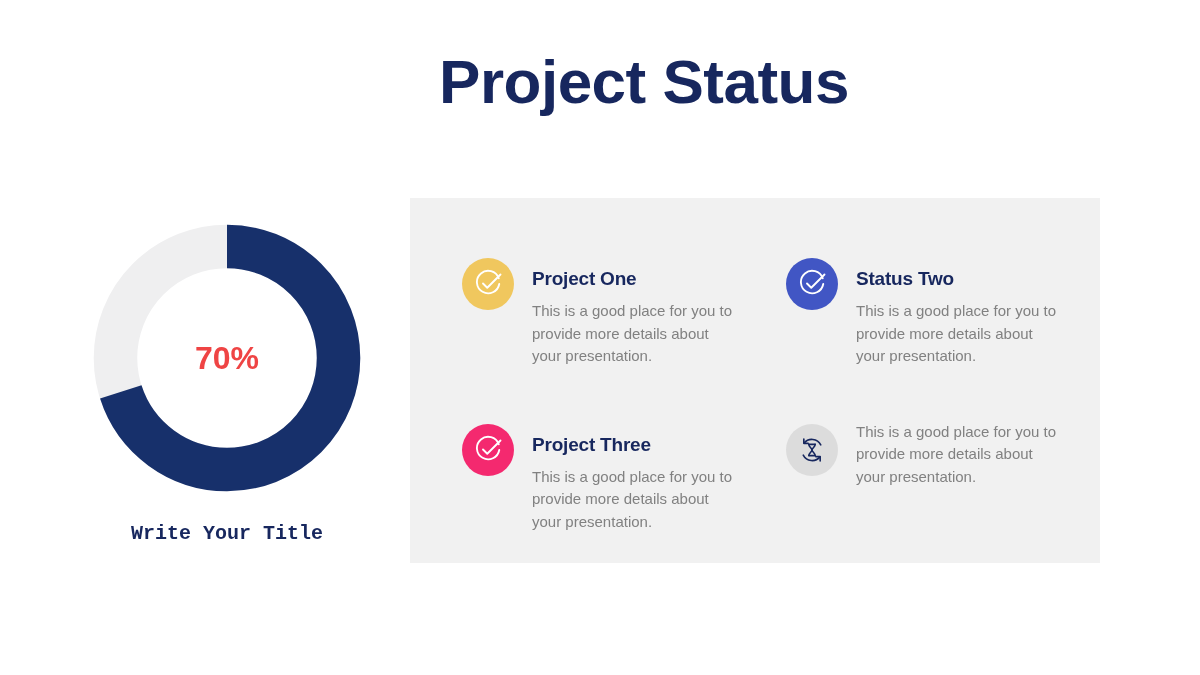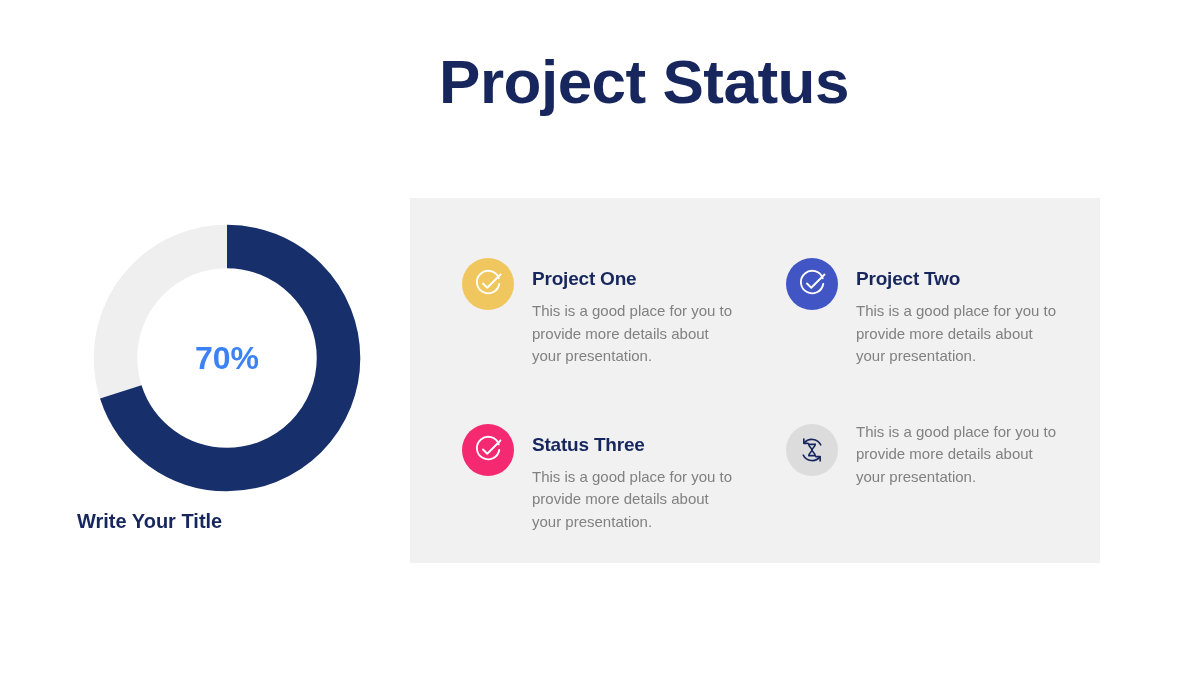--- a/index.html
+++ b/index.html
@@ -60,28 +60,30 @@
     position: absolute;
     left: 0;
     top: 0;
     width: 272px;
     height: 272px;
     display: flex;
     align-items: center;
     justify-content: center;
     font-size: 32px;
     font-weight: 700;
-    color: #3b82f6;
+    color: #ef4444;
     letter-spacing: 0px;
   }
   .donut-caption {
-    margin-top: 16px;
+    margin-top: 28px;
+    text-align: center;
     font-size: 20px;
     font-weight: 700;
     color: #17275e;
+    font-family: Liberation Mono, monospace;
   }
 
   
   .panel {
     position: absolute;
     left: 410px;
     top: 198px;
     width: 690px;
     height: 365px;
     background: #f1f1f1;
@@ -179,36 +181,36 @@
     <div class="item">
       <div class="item-badge" id="badge-1" style="background: rgb(65, 86, 196);">
         <span>
           <svg width="30" height="30" viewBox="0 0 24 24" fill="none" stroke="#ffffff" stroke-width="1.5" stroke-linecap="round" stroke-linejoin="round">
             <path d="M20.6 7.4A9 9 0 1 0 21 12"></path>
             <path d="M8 11.6l3.4 3.4L22 4.4"></path>
           </svg>
         </span>
       </div>
       <div class="item-text">
-        <div class="item-title">Project Two</div>
+        <div class="item-title">Status Two</div>
         <div class="item-desc">This is a good place for you to provide more details about your presentation.</div>
       </div>
     </div>
 
     <div class="item">
       <div class="item-badge" id="badge-2" style="background: rgb(244, 41, 111);">
         <span>
           <svg width="30" height="30" viewBox="0 0 24 24" fill="none" stroke="#ffffff" stroke-width="1.5" stroke-linecap="round" stroke-linejoin="round">
             <path d="M20.6 7.4A9 9 0 1 0 21 12"></path>
             <path d="M8 11.6l3.4 3.4L22 4.4"></path>
           </svg>
         </span>
       </div>
       <div class="item-text">
-        <div class="item-title">Status Three</div>
+        <div class="item-title">Project Three</div>
         <div class="item-desc">This is a good place for you to provide more details about your presentation.</div>
       </div>
     </div>
 
     <div class="item">
       <div class="item-badge" id="badge-3" style="background: rgb(220, 220, 220);">
         <span>
           <svg width="28" height="28" viewBox="0 0 24 24" fill="none" stroke="#17275e" stroke-width="1.4" stroke-linecap="round" stroke-linejoin="round">
             <path d="M19.5 7.6A8.6 8.6 0 0 0 5.2 6.1"></path>
             <path d="M4.5 16.4A8.6 8.6 0 0 0 18.8 17.9"></path>

